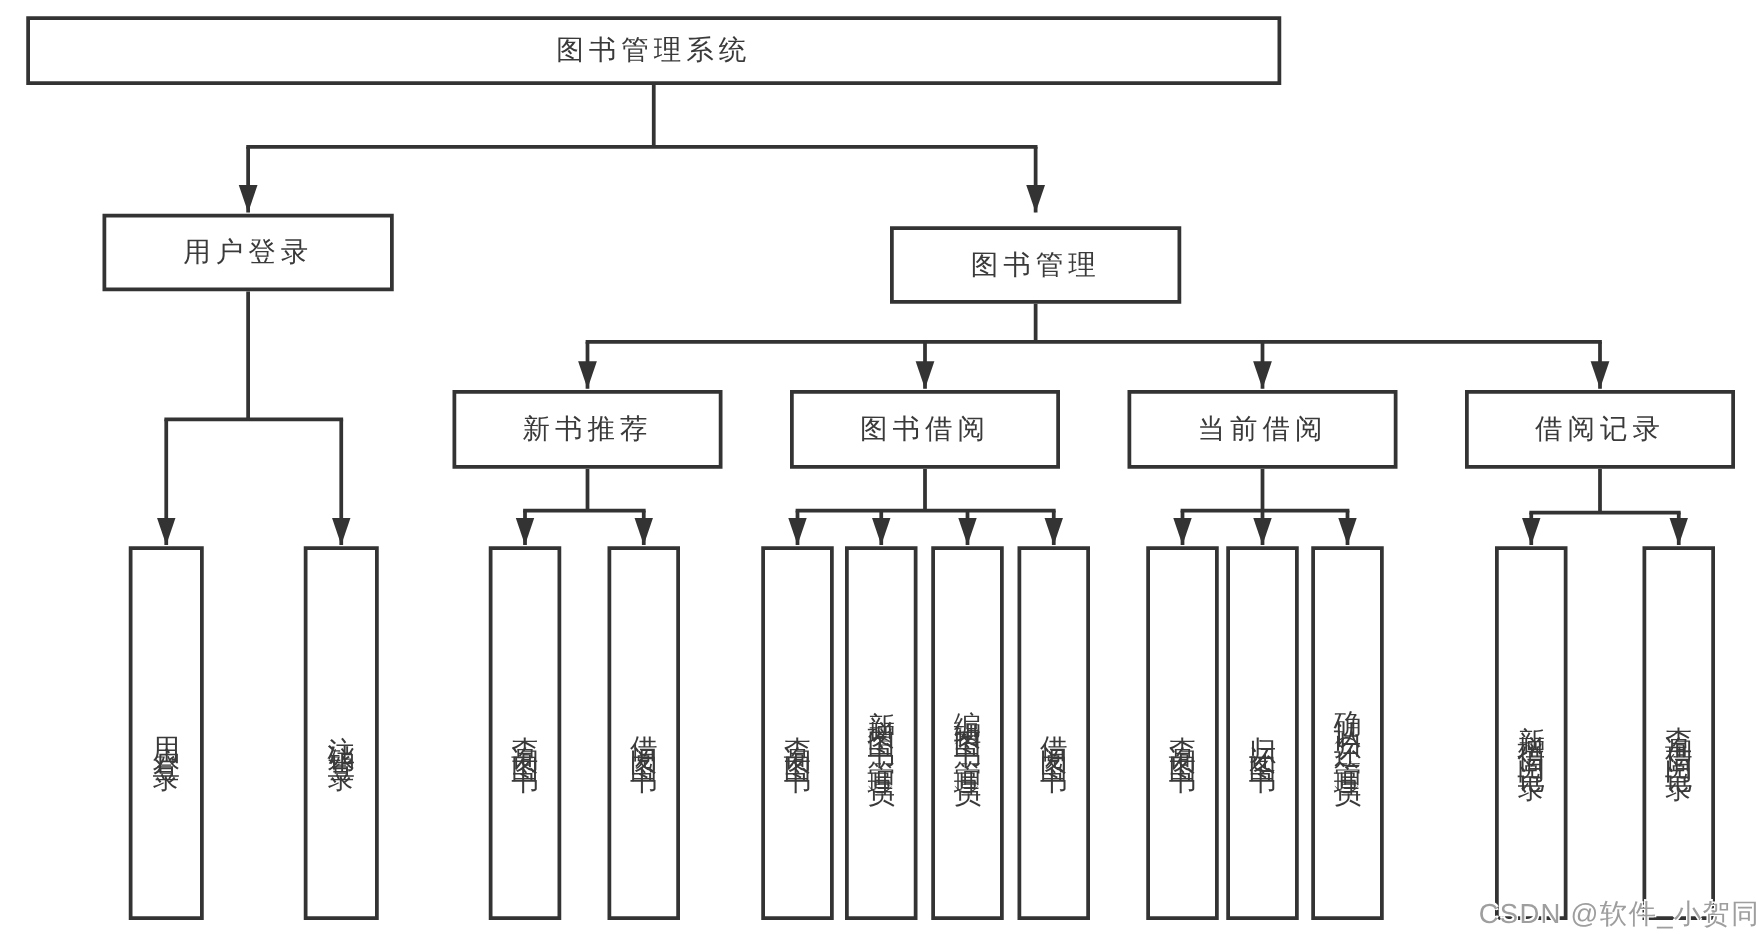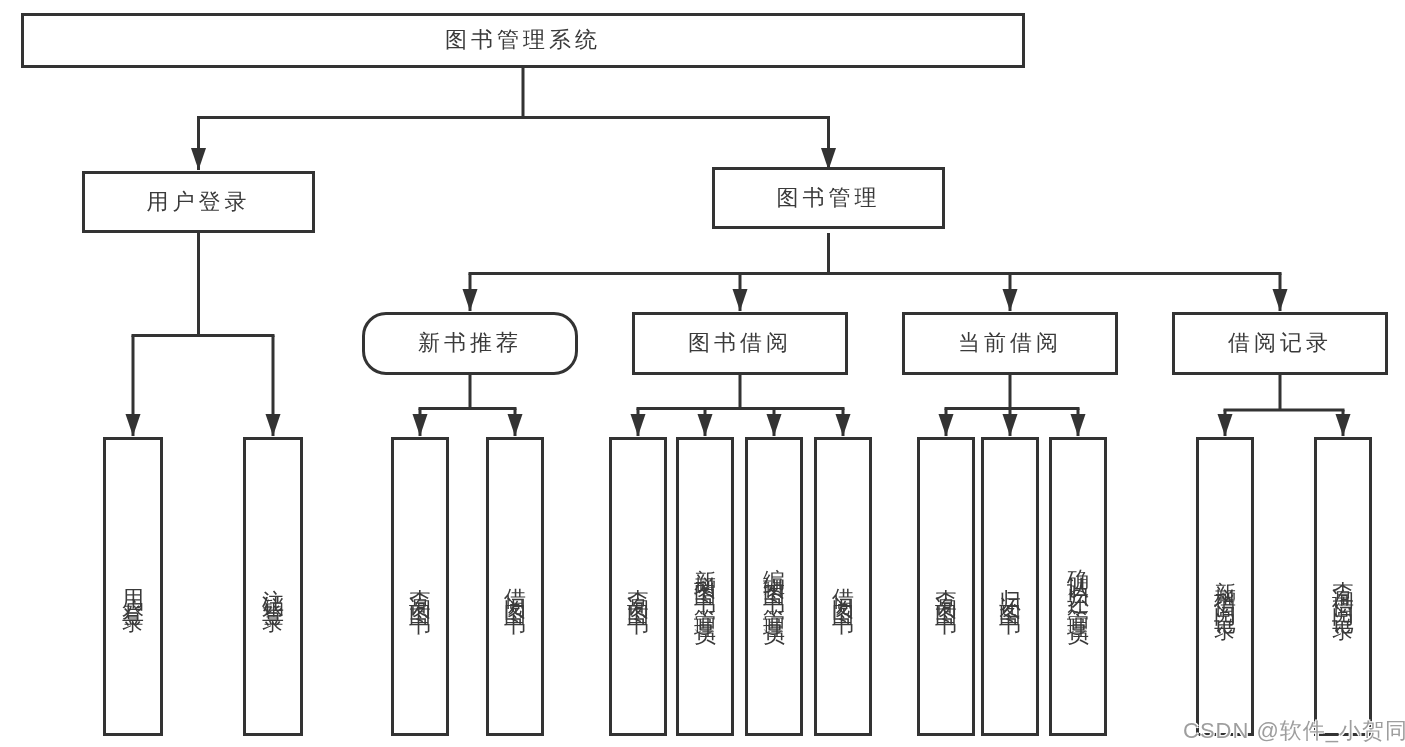--- a/index.html
+++ b/index.html
@@ -29,24 +29,24 @@
   }
   .node .vtext{
     writing-mode:vertical-rl;
     letter-spacing:8px;
     line-height:1;
   }
   
   #n-root{left:21px;top:13px;width:1004px;height:55px;}
   
   #n-user-login{left:82px;top:171px;width:233px;height:62px;}
-  #n-book-mgmt{left:712px;top:167px;width:233px;height:62px;}
+  #n-book-mgmt{left:712px;top:181px;width:233px;height:62px;}
   
   .lv3{top:312px;width:216px;height:63px;}
-  #n-new-book{left:362px;border-radius:24px;}
+  #n-new-book{left:362px;}
   #n-book-borrow{left:632px;}
   #n-current-borrow{left:902px;}
   #n-borrow-record{left:1172px;}
   
   .lv4{top:437px;width:60px;height:299px;}
   #n-login-act{left:103px;}
   #n-logout{left:243px;}
   #n-query-book-1{left:391px;width:58px;}
   #n-borrow-book-1{left:486px;width:58px;}
   #n-query-book-2{left:609px;width:58px;}

